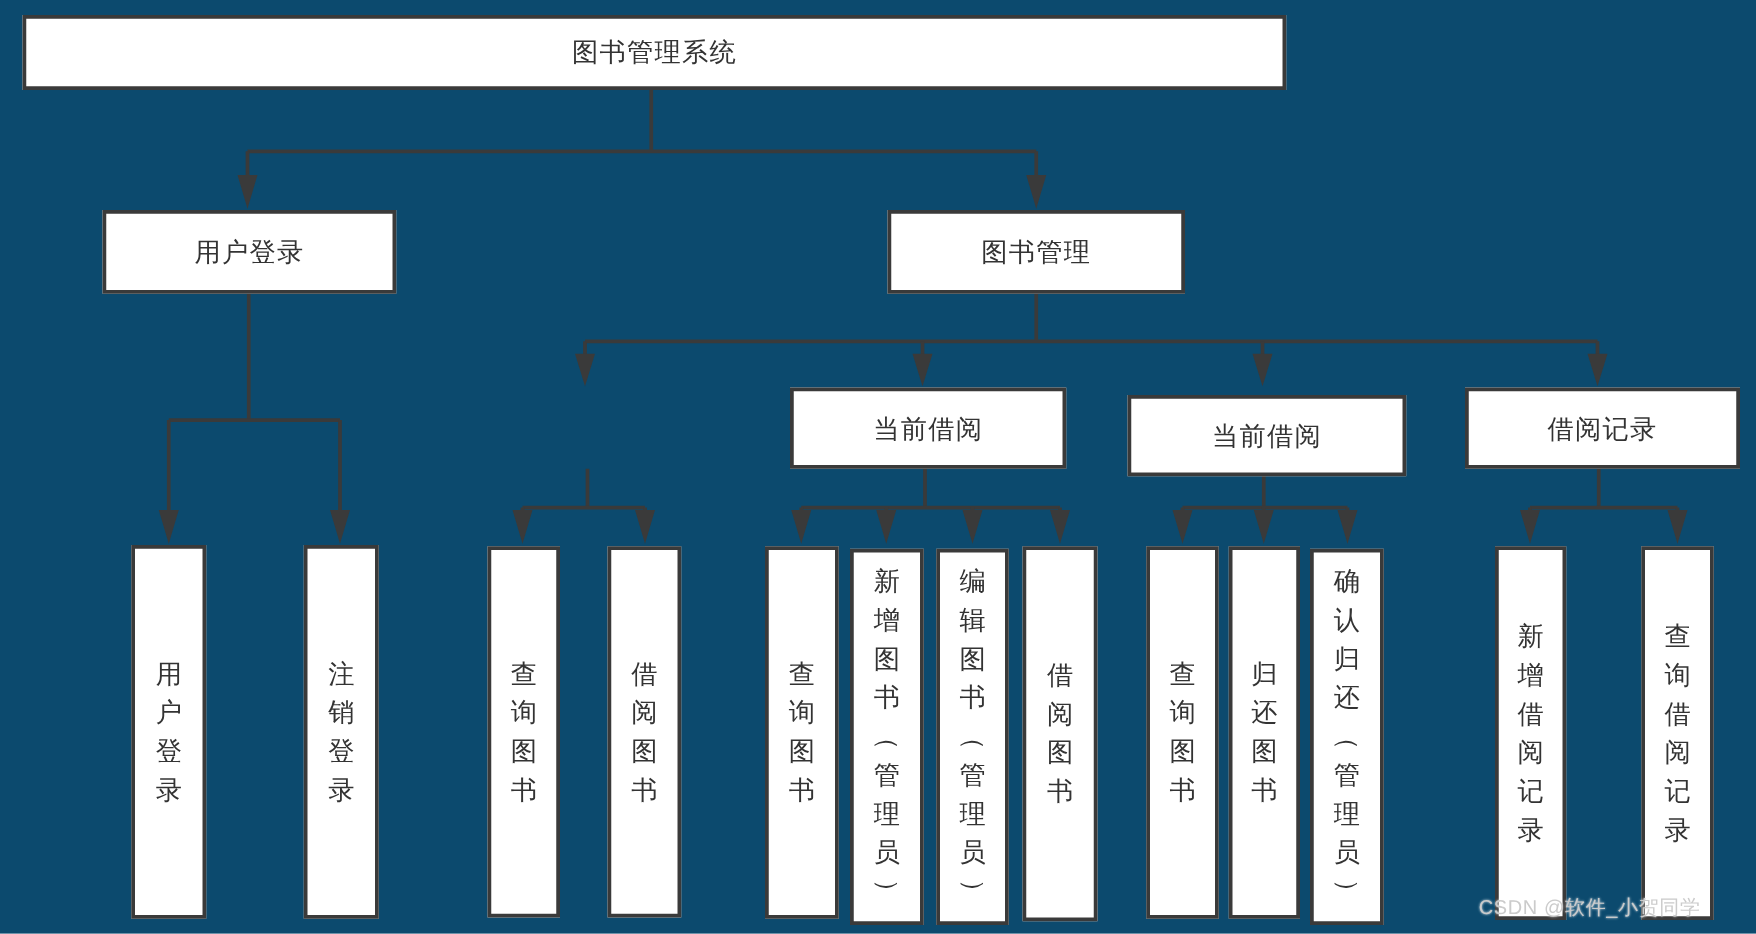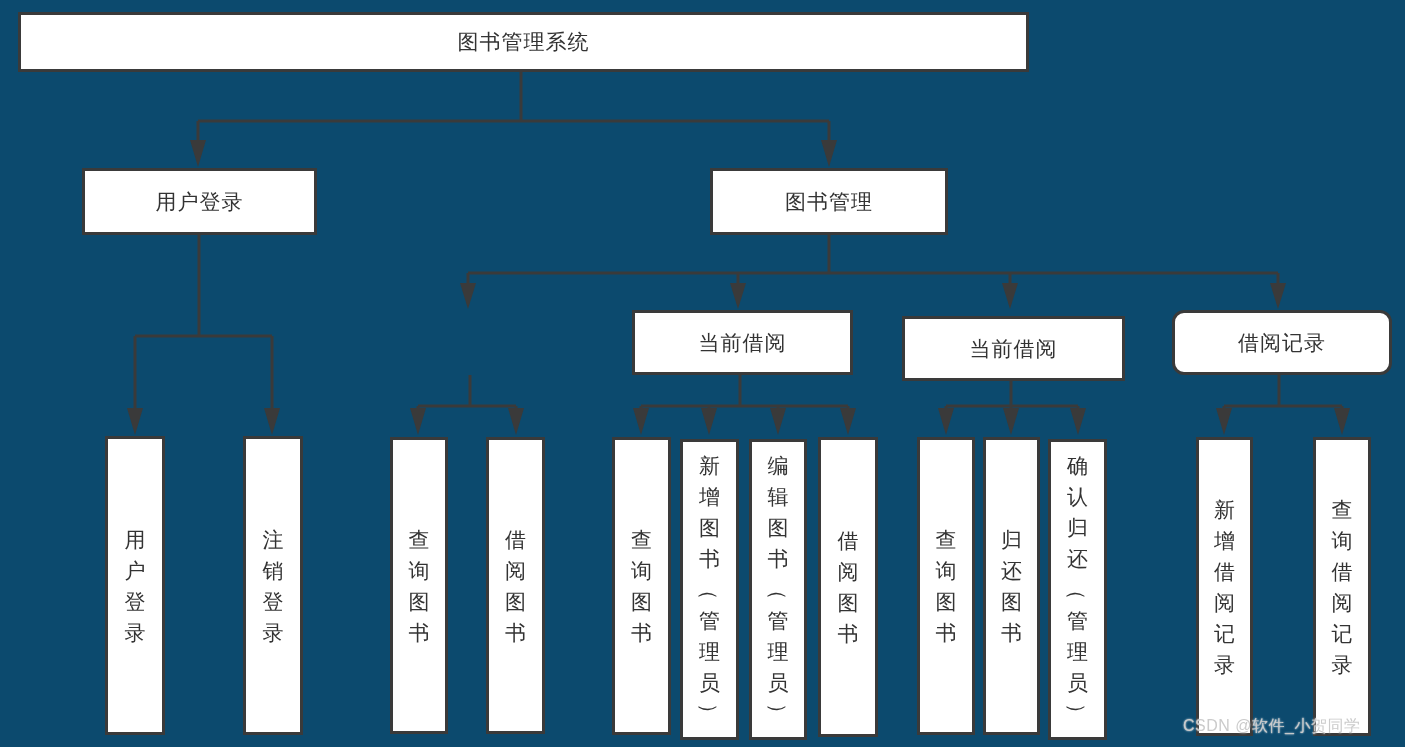--- a/index.html
+++ b/index.html
@@ -120,21 +120,21 @@
   <div class="node hnode" style="left:710px;top:168px;width:238px;height:67px;">
     <span>图书管理</span>
   </div>
 
   <div class="node hnode" style="left:632px;top:310px;width:221px;height:65px;">
     <span>当前借阅</span>
   </div>
   <div class="node hnode" style="left:902px;top:316px;width:223px;height:65px;">
     <span>当前借阅</span>
   </div>
-  <div class="node hnode" style="left:1172px;top:310px;width:220px;height:65px;border-radius:12px;">
+  <div class="node hnode" style="left:1172px;top:310px;width:220px;height:65px;">
     <span>借阅记录</span>
   </div>
 
   <div class="node vnode" style="left:105px;top:436px;width:60px;height:299px;">
     <span class="vtext">
         <span class="vchar">用</span>
         <span class="vchar">户</span>
         <span class="vchar">登</span>
         <span class="vchar">录</span>
       </span>

